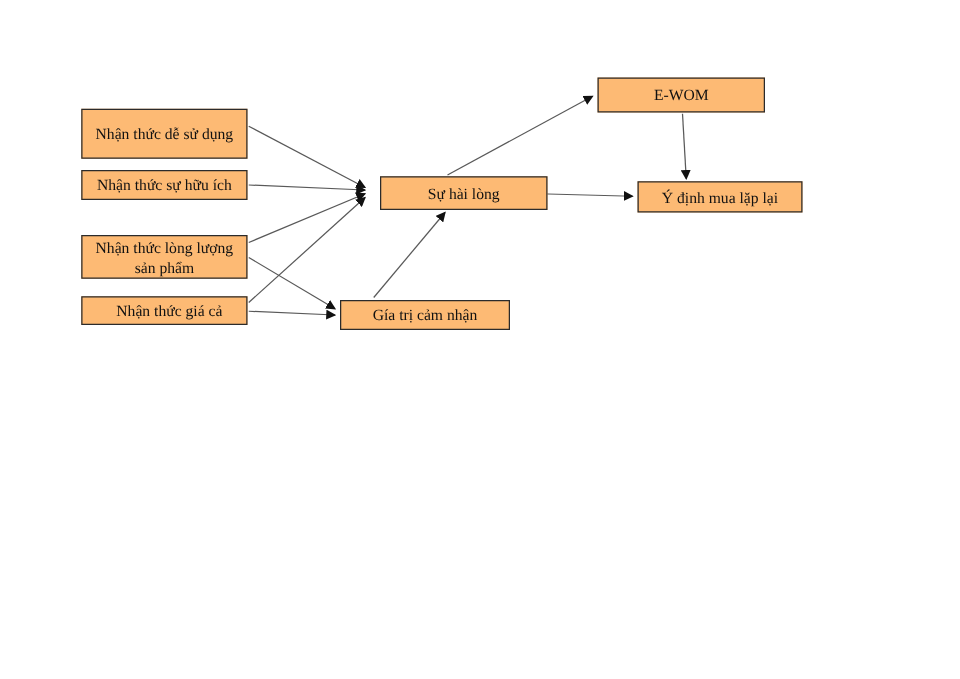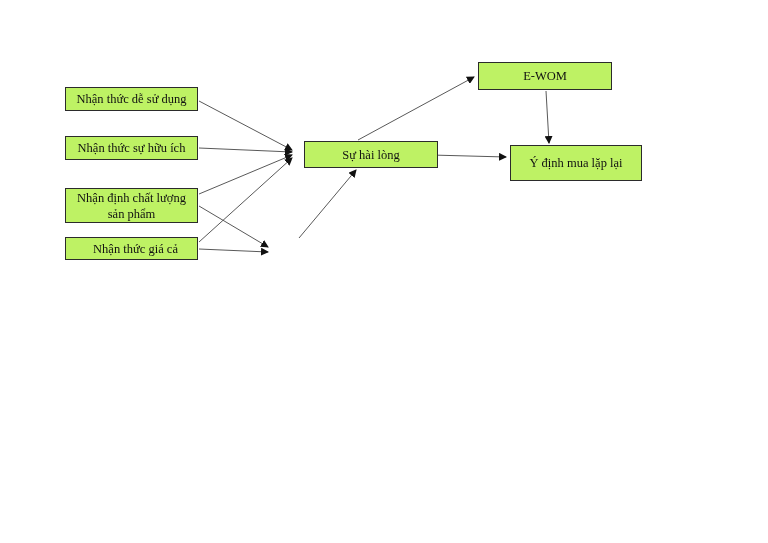--- a/index.html
+++ b/index.html
@@ -19,38 +19,38 @@
     position: absolute;
     left: 0;
     top: 0;
     width: 768px;
     height: 543px;
   }
   .node {
     position: absolute;
     box-sizing: border-box;
     border: 1.5px solid #2b2b2b;
-    background: #bef264;
+    background: #fdba74;
     display: flex;
     align-items: center;
     justify-content: center;
     text-align: center;
     font-size: 12.5px;
     line-height: 1.28;
     color: #111111;
     padding: 0 4px;
   }
-  .node-ease        { left: 65px;  top: 87px;  width: 133px; height: 24px; align-items: center; }
+  .node-ease        { left: 65px;  top: 87px;  width: 133px; height: 40px; align-items: center; }
   .node-useful      { left: 65px;  top: 136px; width: 133px; height: 24px; }
   .node-quality     { left: 65px;  top: 188px; width: 133px; height: 35px; }
   .node-price       { left: 65px;  top: 237px; width: 133px; height: 23px; padding-left: 12px; }
   .node-satisfaction{ left: 304px; top: 141px; width: 134px; height: 27px; }
   .node-value       { left: 272px; top: 240px; width: 136px; height: 24px; }
   .node-ewom        { left: 478px; top: 62px;  width: 134px; height: 28px; }
-  .node-repurchase  { left: 510px; top: 145px; width: 132px; height: 36px; }
+  .node-repurchase  { left: 510px; top: 145px; width: 132px; height: 25px; }
   line.edge {
     stroke: #595959;
     stroke-width: 1;
   }
 </style>
 </head>
 <body>
 
 <div class="canvas">
 
@@ -74,31 +74,34 @@
 
   <div class="node node-ease">
     <span>Nhận thức dễ sử dụng</span>
   </div>
 
   <div class="node node-useful">
     <span>Nhận thức sự hữu ích</span>
   </div>
 
   <div class="node node-quality">
-    <span>Nhận định chất lượng sản phẩm</span>
+    <span>Nhận thức lòng lượng sản phẩm</span>
   </div>
 
   <div class="node node-price">
     <span>Nhận thức giá cả</span>
   </div>
 
   <div class="node node-satisfaction">
     <span>Sự hài lòng</span>
   </div>
 
+  <div class="node node-value">
+    <span>Gía trị cảm nhận</span>
+  </div>
 
   <div class="node node-ewom">
     <span>E-WOM</span>
   </div>
 
   <div class="node node-repurchase">
     <span>Ý định mua lặp lại</span>
   </div>
 
 </div>

